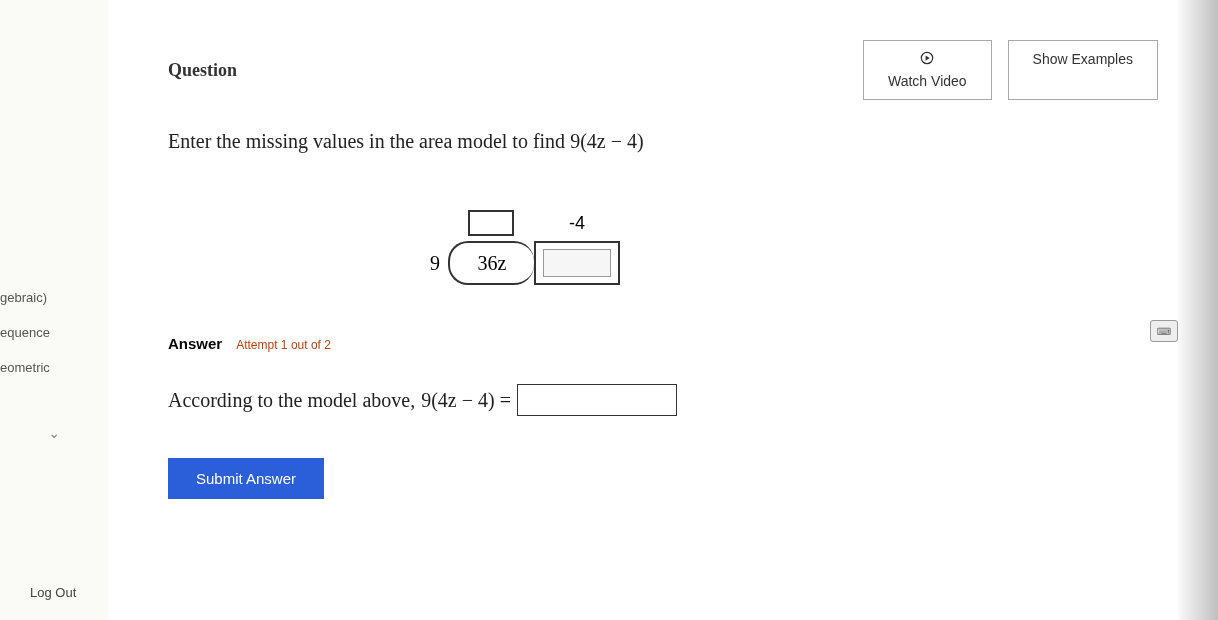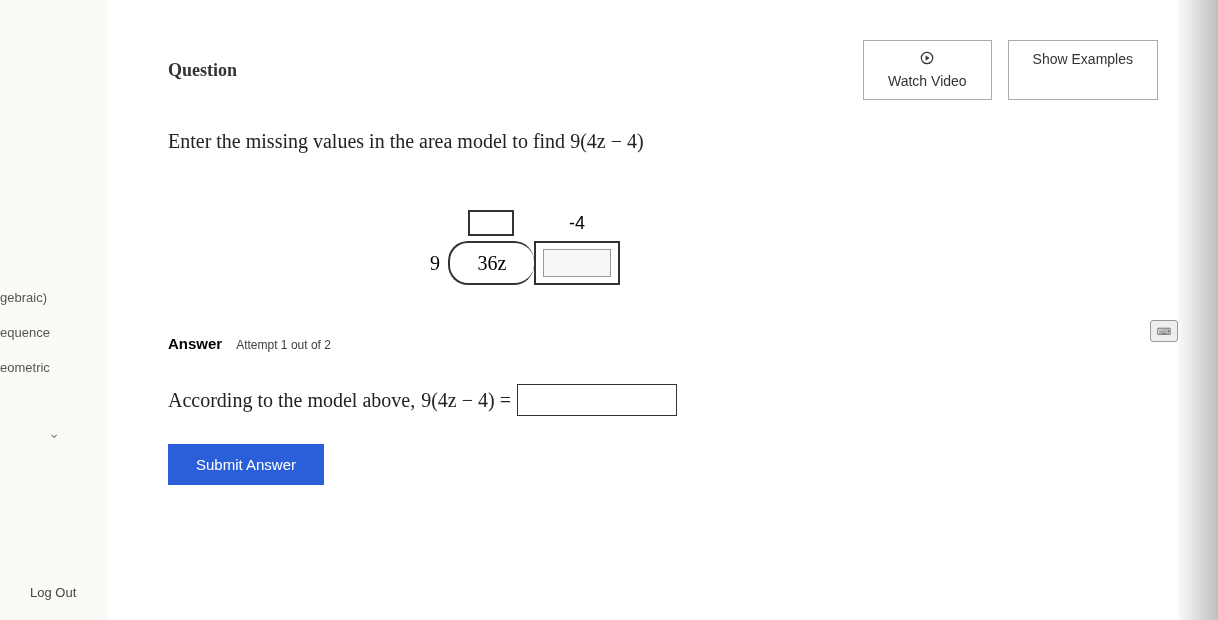--- a/index.html
+++ b/index.html
@@ -138,21 +138,21 @@
       gap: 14px;
       margin-bottom: 32px;
     }
     .answer-label {
       font-weight: bold;
       font-size: 15px;
       font-family: -apple-system, Arial, sans-serif;
     }
     .attempt-text {
       font-size: 12px;
-      color: #404040;
+      color: #c2410c;
       font-family: -apple-system, Arial, sans-serif;
     }
     .keyboard-icon {
       position: absolute;
       right: 40px;
       top: 320px;
       width: 28px;
       height: 22px;
       border: 1px solid #999;
       border-radius: 3px;
@@ -163,21 +163,21 @@
       font-size: 10px;
       color: #666;
       cursor: pointer;
     }
     .according {
       font-size: 20px;
       color: #222;
       display: flex;
       align-items: center;
       gap: 6px;
-      margin-bottom: 28px;
+      margin-bottom: 42px;
     }
     .final-input {
       width: 160px;
       height: 32px;
       border: 1px solid #333;
       background: #fff;
     }
     .submit-btn {
       background: #2b5fd9;
       color: #fff;

